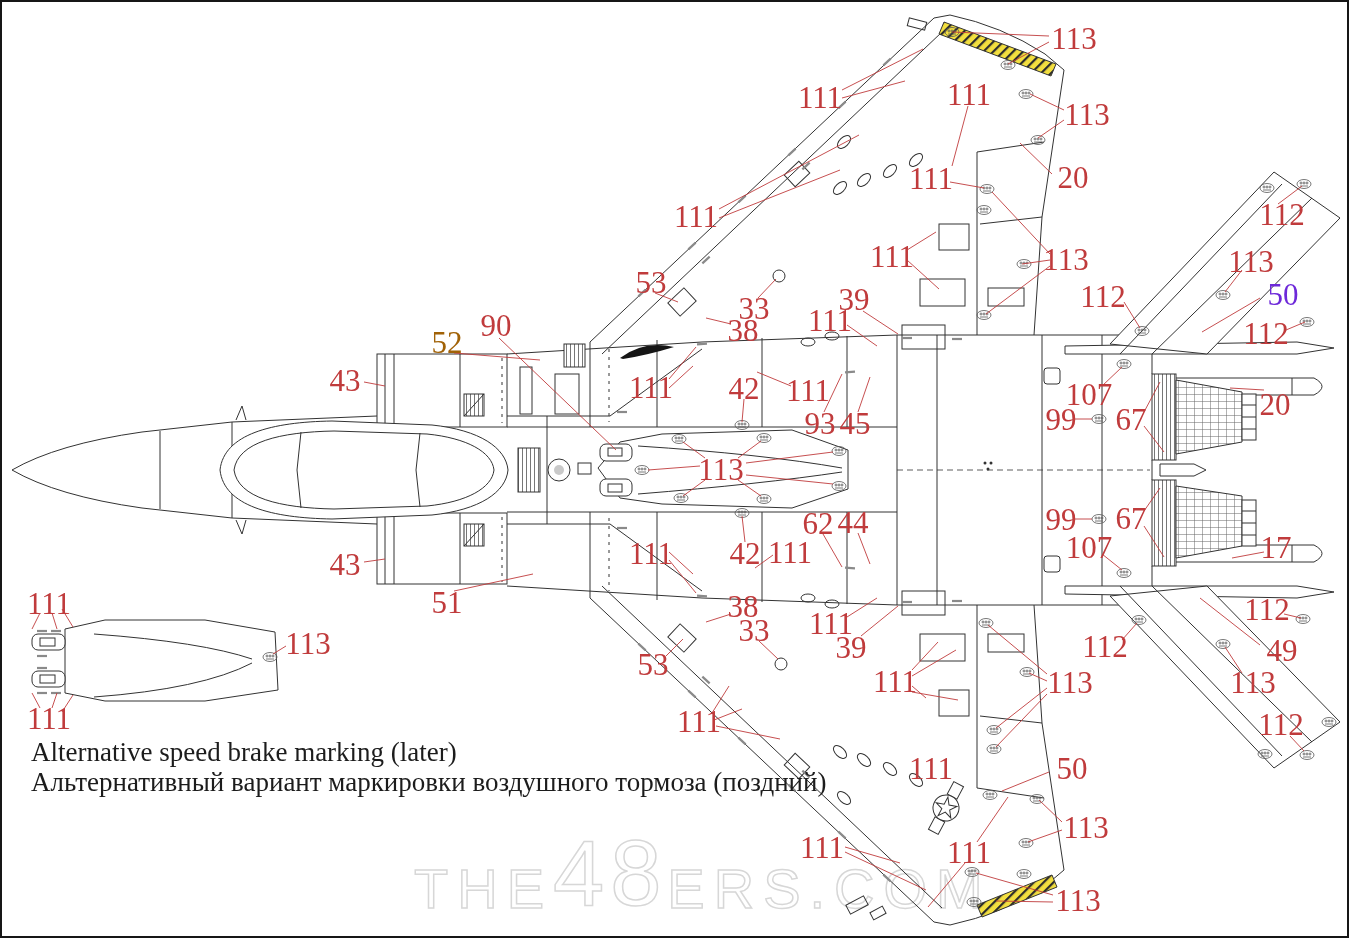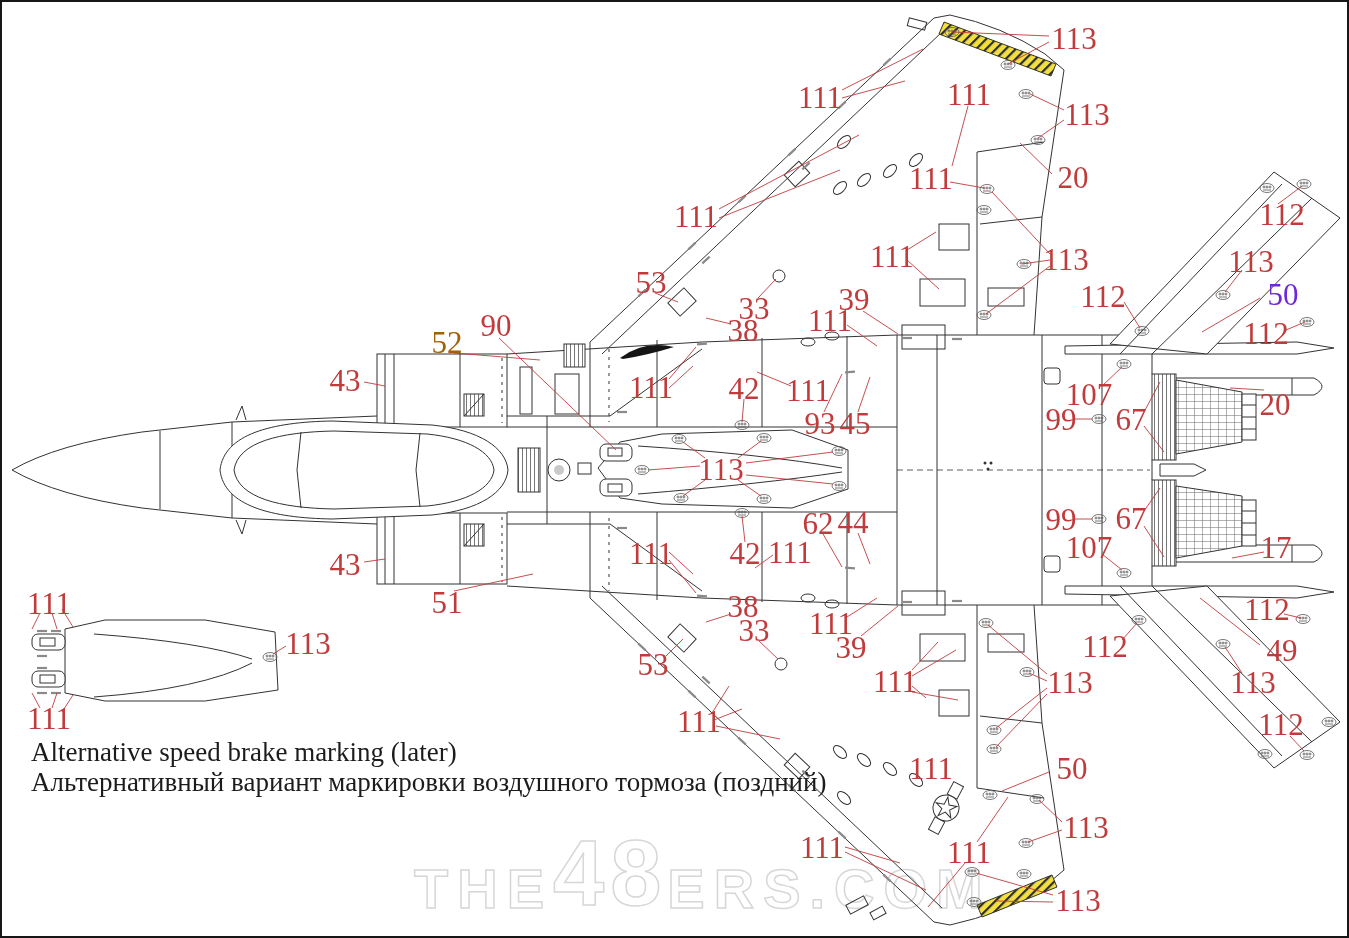--- a/index.html
+++ b/index.html
@@ -4,21 +4,21 @@
 <style>
   html,body{margin:0;padding:0;background:#888;}
   #canvas{
     position:relative;width:1349px;height:938px;background:#ffffff;
     border:2px solid #161616;box-sizing:border-box;overflow:hidden;
     font-family:"Liberation Serif",serif;
   }
   #wm{
     position:absolute;left:412px;top:834px;display:flex;align-items:flex-end;
     z-index:0;white-space:nowrap;user-select:none;
-    font-family:"Liberation Sans",sans-serif;font-weight:700;
+    font-family:"Liberation Sans",sans-serif;font-weight:400;
     color:#ffffff;justify-content:center;-webkit-text-stroke:1.5px #d7d7d7;
   }
   #wm .wm-sm{font-size:56px;letter-spacing:9px;line-height:0.82;}
   #wm .wm-lg{font-size:92px;letter-spacing:6px;line-height:0.82;}
   #diagram-svg{position:absolute;left:0;top:0;z-index:1;}
   #callout-layer{position:absolute;left:0;top:0;width:100%;height:100%;z-index:2;pointer-events:none;}
   .callout{
     position:absolute;transform:translate(-50%,-50%);
     font-family:"Liberation Serif",serif;font-size:31px;line-height:1;
     white-space:nowrap;

